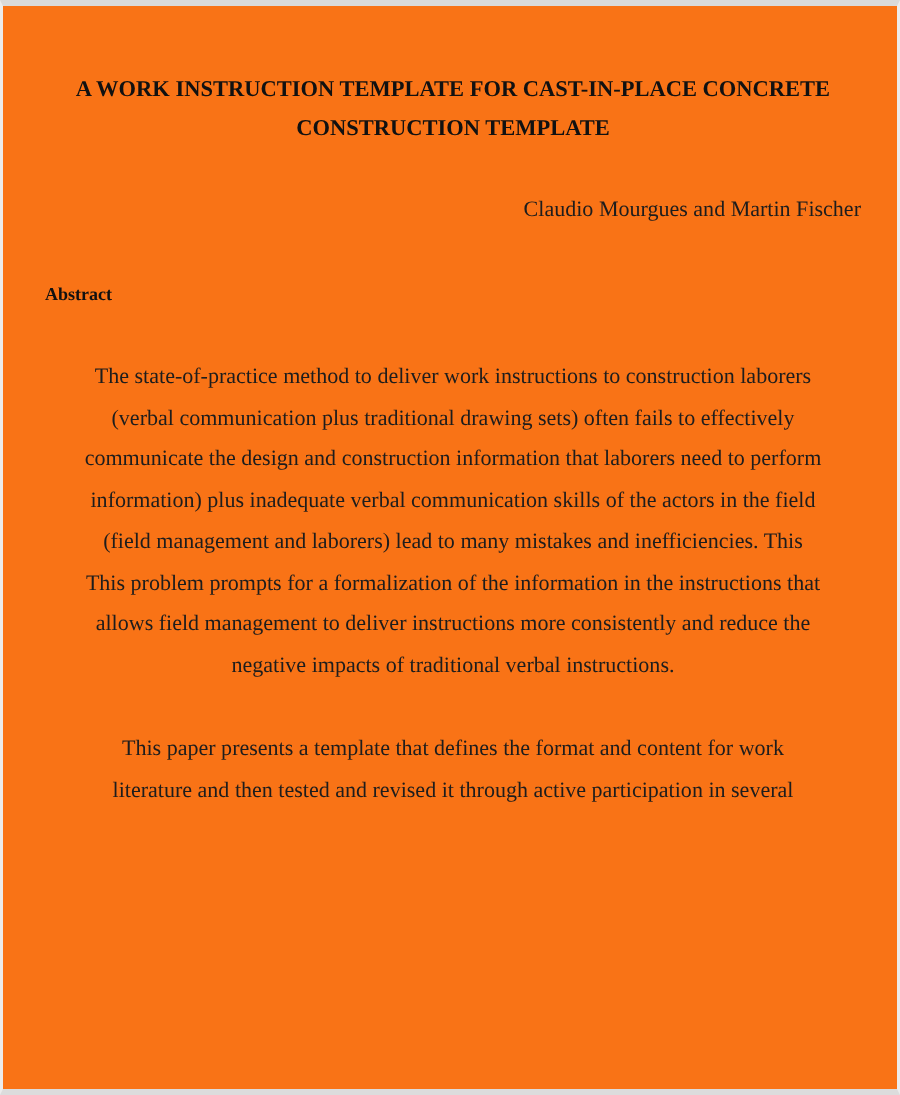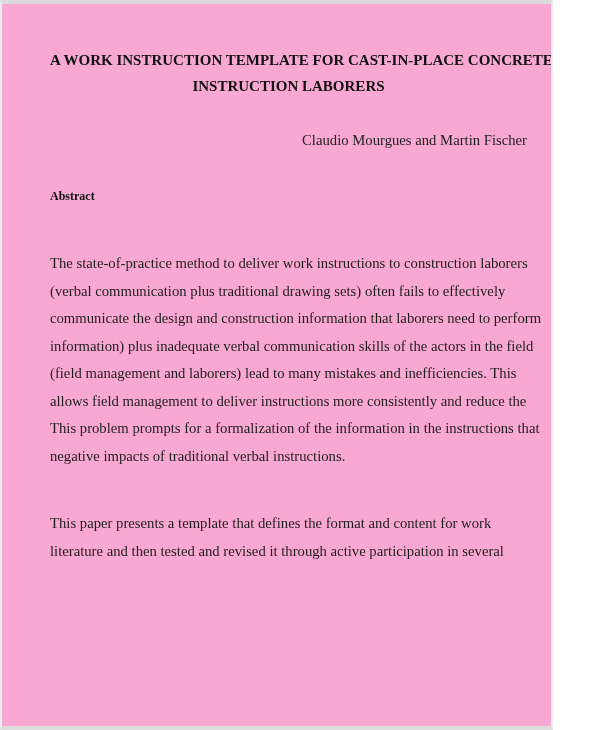--- a/index.html
+++ b/index.html
@@ -2,32 +2,31 @@
 <html><head>
 <meta charset="utf-8">
 <style>
   html, body {
     margin: 0;
     padding: 0;
     background: #ffffff;
   }
   .page {
     position: relative;
-    width: 553px;
+    width: 600px;
     height: 730px;
     box-sizing: border-box;
-    background: #f9a8d4;
+    background: #f97316;
     border-top: 4px solid #dadada;
     border-bottom: 4px solid #dcdcdc;
     border-left: 2px solid #ececec;
     border-right: 2px solid #ececec;
     overflow: hidden;
     font-family: "Liberation Serif", "DejaVu Serif", serif;
     color: #1d1d1d;
-    padding-left: 20px;
   }
   .content {
     padding: 43px 24px 0 28px;
   }
   .title {
     text-align: center;
     font-weight: bold;
     font-size: 15px;
     line-height: 26px;
     color: #111111;
@@ -42,45 +41,46 @@
   .abstract-heading {
     font-weight: bold;
     font-size: 12px;
     line-height: 27.5px;
     color: #111111;
     margin: 28px 0 0 0;
   }
   .body-para {
     font-size: 14.7px;
     line-height: 27.5px;
-    margin: 40px 0 0 0;
+    margin: 28px 0 0 0;
+    text-align: center;
   }
   .body-para div, .title div {
     white-space: nowrap;
   }
 </style>
 </head>
 <body>
 
 <div class="page">
   <div class="content">
     <h1 class="title">
         <div>A WORK INSTRUCTION TEMPLATE FOR CAST-IN-PLACE CONCRETE</div>
-        <div>INSTRUCTION LABORERS</div>
+        <div>CONSTRUCTION TEMPLATE</div>
       </h1>
     <div class="authors">Claudio Mourgues and Martin Fischer</div>
     <h2 class="abstract-heading">Abstract</h2>
     <div class="body-para">
         <div>The state-of-practice method to deliver work instructions to construction laborers</div>
         <div>(verbal communication plus traditional drawing sets) often fails to effectively</div>
         <div>communicate the design and construction information that laborers need to perform</div>
         <div>information) plus inadequate verbal communication skills of the actors in the field</div>
         <div>(field management and laborers) lead to many mistakes and inefficiencies. This</div>
+        <div>This problem prompts for a formalization of the information in the instructions that</div>
         <div>allows field management to deliver instructions more consistently and reduce the</div>
-        <div>This problem prompts for a formalization of the information in the instructions that</div>
         <div>negative impacts of traditional verbal instructions.</div>
       </div>
     <div class="body-para">
         <div>This paper presents a template that defines the format and content for work</div>
         <div>literature and then tested and revised it through active participation in several</div>
       </div>
   </div>
 </div>
 
 </body></html>

